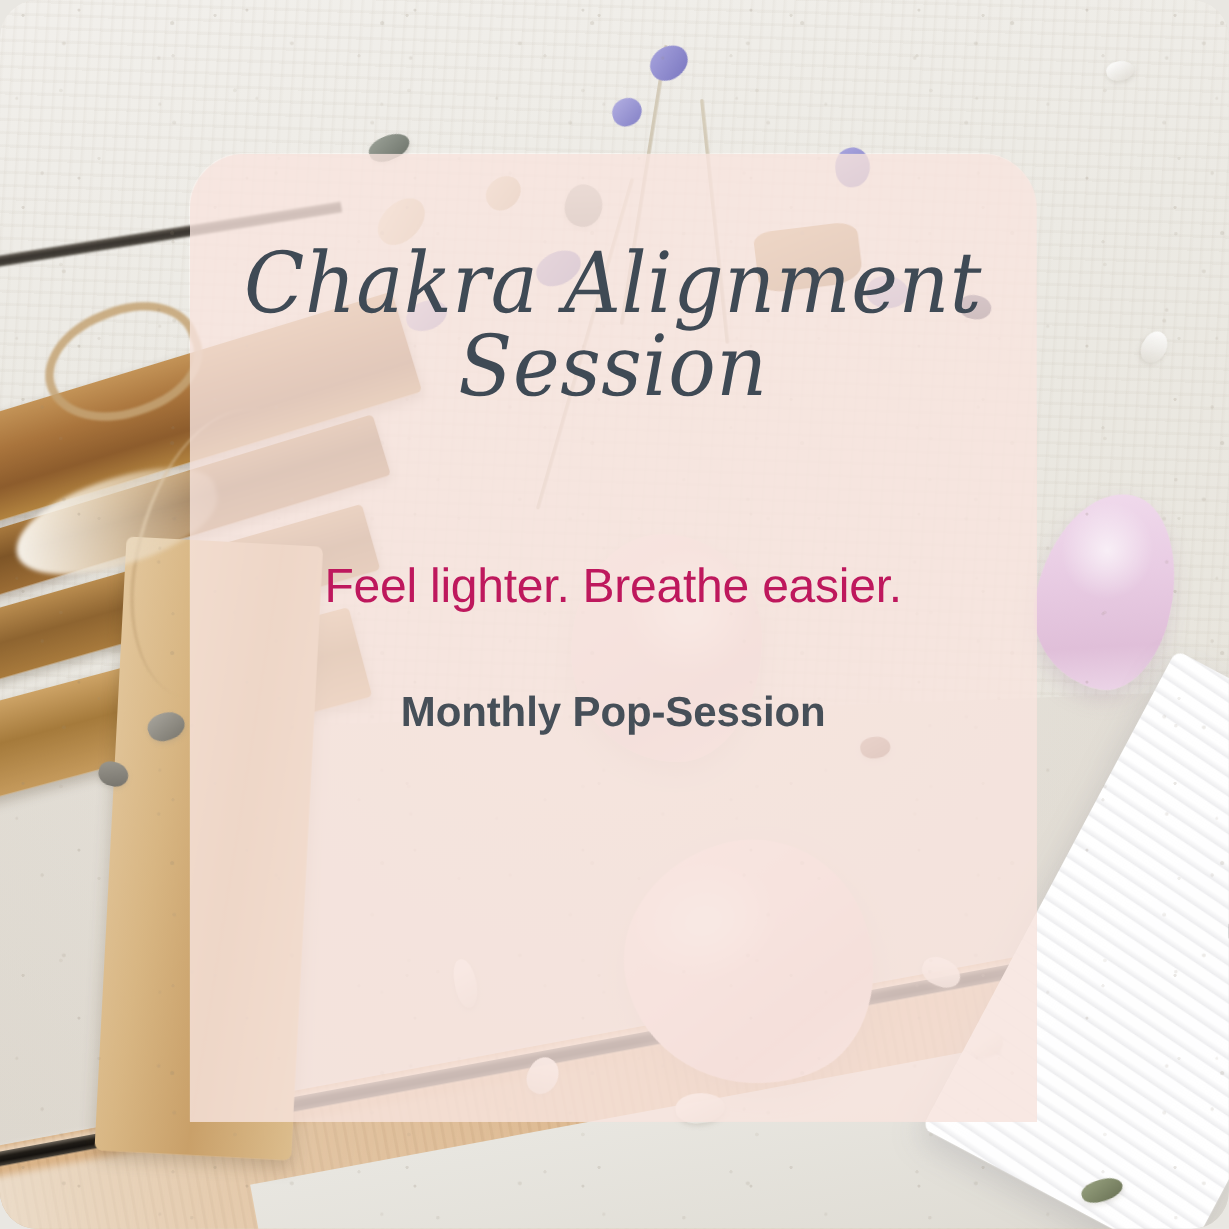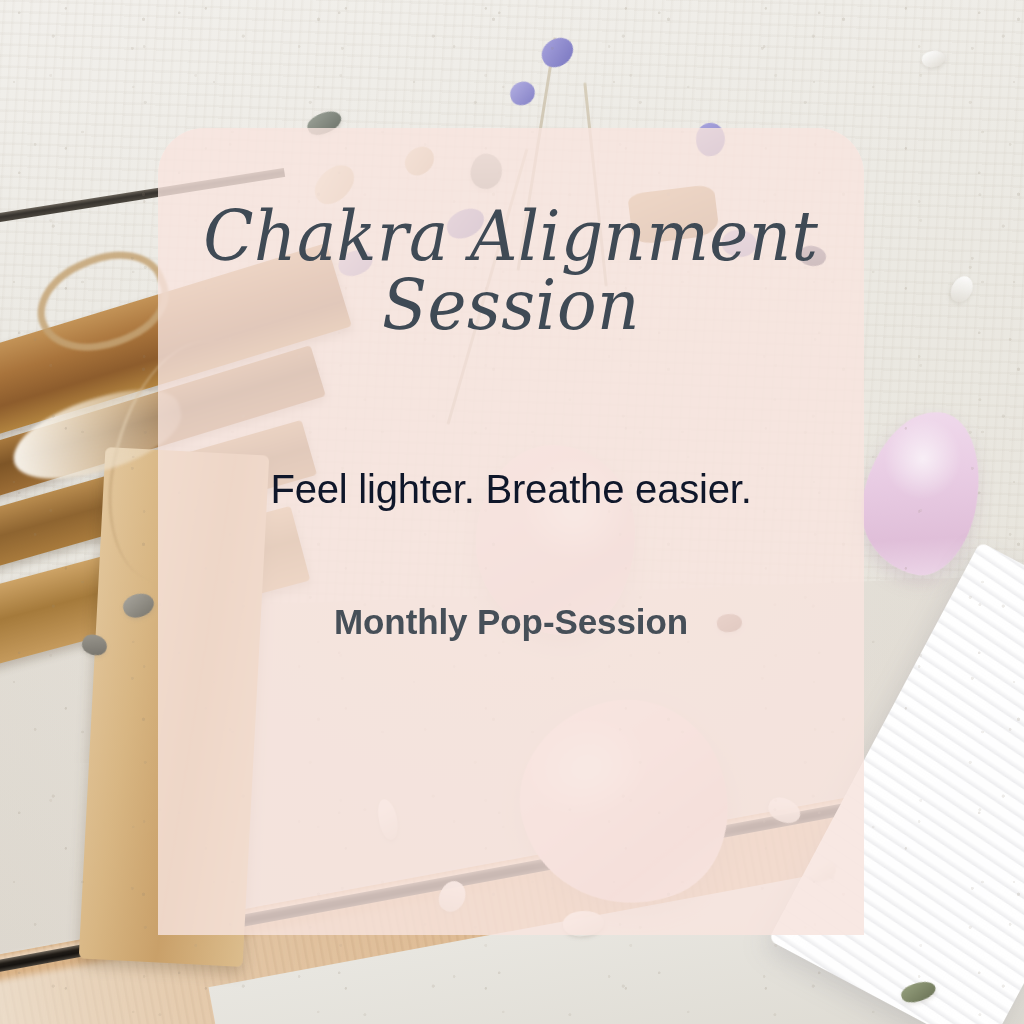--- a/index.html
+++ b/index.html
@@ -12,20 +12,21 @@
     background: #e9e7e2;
     font-family: "Liberation Sans", sans-serif;
   }
 
   
   .poster {
     position: relative;
     width: 1024px;
     height: 1024px;
     overflow: hidden;
+    border-radius: 31px;
   }
 
   
   .photo {
     position: absolute;
     inset: 0;
     background:
       
       radial-gradient(ellipse 80% 70% at 50% 45%, rgba(255,255,255,0.10) 0%, rgba(190,180,168,0.18) 100%),
       linear-gradient(175deg, #ece9e3 0%, #e6e2da 40%, #e2ddd4 100%);
@@ -327,25 +328,25 @@
   }
 
   .tagline {
     margin-top: 122px;
     width: 92%;
     font-family: "Liberation Sans", sans-serif;
     font-weight: 400;
     font-size: 40px;
     line-height: 1.4;
     letter-spacing: -0.2px;
-    color: #0f172a;
+    color: #be185d;
   }
 
   .footline {
-    margin-top: 78px;
+    margin-top: 50px;
     width: 92%;
     font-family: "Liberation Sans", sans-serif;
     font-weight: 700;
     font-size: 35px;
     line-height: 1.55;
     letter-spacing: -0.1px;
     color: #464f58;
   }
 </style>
 </head>

